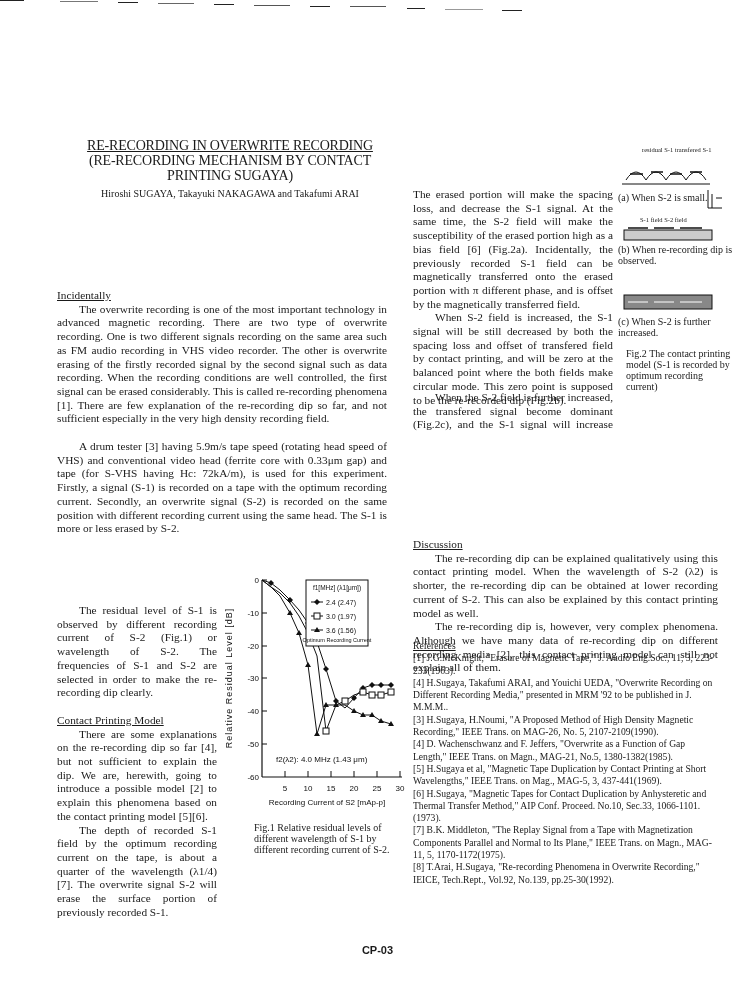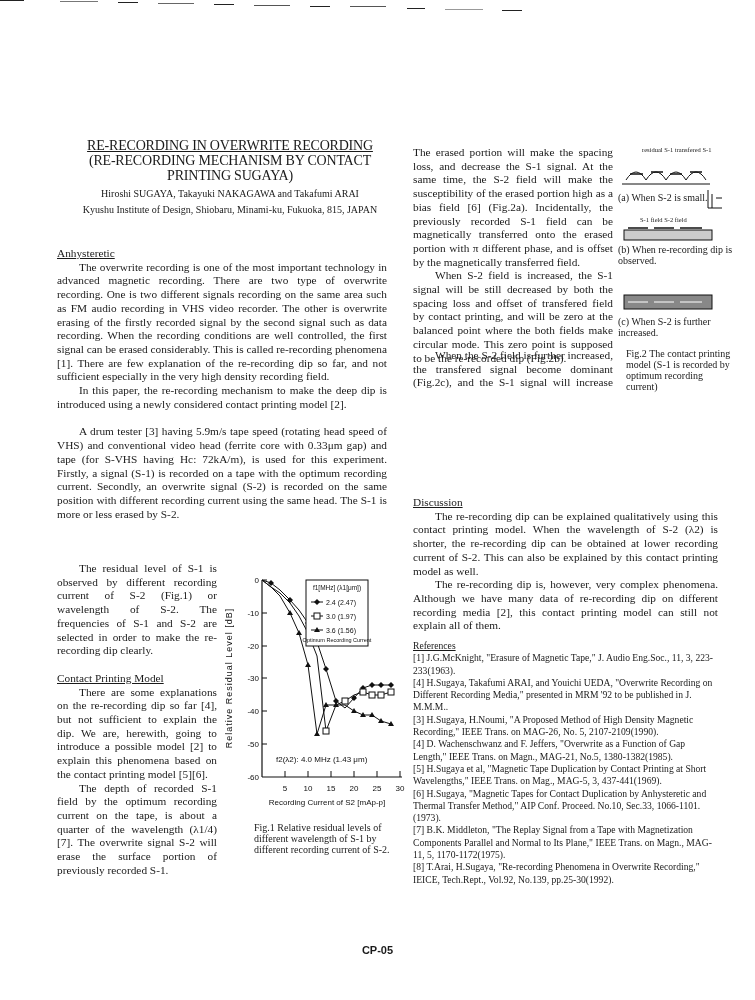--- a/index.html
+++ b/index.html
@@ -5,21 +5,21 @@
   html,body{margin:0;padding:0;background:#fff;}
   body{width:755px;height:1000px;position:relative;overflow:hidden;
        font-family:"Liberation Serif","DejaVu Serif",serif;color:#1a1a1a;}
   .scanmarks{position:absolute;top:0;left:0;width:755px;height:12px;}
   .sm{position:absolute;height:1px;background:#222;}
   .sm.l{background:#bbb;}
   .abs{position:absolute;}
   .title{left:60px;top:138px;width:340px;text-align:center;font-size:14px;line-height:15px;letter-spacing:-0.2px;}
   .title .t1{text-decoration:underline;}
   .authors{left:60px;top:186px;width:340px;text-align:center;font-size:10px;line-height:15.5px;}
-  .sec{font-size:11.3px;line-height:13.7px;text-align:justify;}
+  .sec{font-size:11.3px;line-height:13.7px;text-align:justify;margin-top:42px;}
   .h{text-decoration:underline;display:block;}
   .p{text-indent:22px;margin:0;}
   .p0{margin:0;}
   .gap{height:14px;}
   .refs{font-size:9.6px;line-height:12.3px;}
   .refs div{margin:0;}
   .cap{font-size:10px;line-height:11px;}
   .footer{left:0;width:755px;top:944px;text-align:center;font-family:"Liberation Sans","DejaVu Sans",sans-serif;font-weight:bold;font-size:11px;}
   svg text{font-family:"Liberation Sans","DejaVu Sans",sans-serif;}
 </style>
@@ -39,27 +39,25 @@
   <div class="sm l" style="left:445px;top:9px;width:38px;background:#999;"></div>
   <div class="sm" style="left:502px;top:10px;width:20px;"></div>
 </div>
 
 <div class="abs title">
   <div class="t1">RE-RECORDING IN OVERWRITE RECORDING</div>
   <div>(RE-RECORDING MECHANISM BY CONTACT PRINTING SUGAYA)</div>
 </div>
 <div class="abs authors">
   <div>Hiroshi SUGAYA, Takayuki NAKAGAWA and Takafumi ARAI</div>
-  <div>Kyushu Institute of Design, Shiobaru, Minami-ku, Fukuoka, 815, JAPAN</div>
 </div>
 
 <div class="abs sec" style="left:57px;top:247px;width:330px;">
-  <span class="h">Anhysteretic</span>
+  <span class="h">Incidentally</span>
   <p class="p">The overwrite recording is one of the most important technology in advanced magnetic recording. There are two type of overwrite recording. One is two different signals recording on the same area such as FM audio recording in VHS video recorder. The other is overwrite erasing of the firstly recorded signal by the second signal such as data recording. When the recording conditions are well controlled, the first signal can be erased considerably. This is called re-recording phenomena [1]. There are few explanation of the re-recording dip so far, and not sufficient especially in the very high density recording field.</p>
-  <p class="p">In this paper, the re-recording mechanism to make the deep dip is introduced using a newly considered contact printing model [2].</p>
   <div class="gap"></div>
   <p class="p">A drum tester [3] having 5.9m/s tape speed (rotating head speed of VHS) and conventional video head (ferrite core with 0.33μm gap) and tape (for S-VHS having Hc: 72kA/m), is used for this experiment. Firstly, a signal (S-1) is recorded on a tape with the optimum recording current. Secondly, an overwrite signal (S-2) is recorded on the same position with different recording current using the same head. The S-1 is more or less erased by S-2.</p>
 </div>
 
 <div class="abs sec" style="left:57px;top:562px;width:160px;">
   <p class="p">The residual level of S-1 is observed by different recording current of S-2 (Fig.1) or wavelength of S-2. The frequencies of S-1 and S-2 are selected in order to make the re-recording dip clearly.</p>
   <div class="gap"></div>
   <span class="h">Contact Printing Model</span>
   <p class="p">There are some explanations on the re-recording dip so far [4], but not sufficient to explain the dip. We are, herewith, going to introduce a possible model [2] to explain this phenomena based on the contact printing model [5][6].</p>
   <p class="p">The depth of recorded S-1 field by the optimum recording current on the tape, is about a quarter of the wavelength (λ1/4) [7]. The overwrite signal S-2 will erase the surface portion of previously recorded S-1.</p>
@@ -218,13 +216,13 @@
   <div>[1] J.G.McKnight, "Erasure of Magnetic Tape," J. Audio Eng.Soc., 11, 3, 223-233(1963).</div>
   <div>[4] H.Sugaya, Takafumi ARAI, and Youichi UEDA, "Overwrite Recording on Different Recording Media," presented in MRM '92 to be published in J. M.M.M..</div>
   <div>[3] H.Sugaya, H.Noumi, "A Proposed Method of High Density Magnetic Recording," IEEE Trans. on MAG-26, No. 5, 2107-2109(1990).</div>
   <div>[4] D. Wachenschwanz and F. Jeffers, "Overwrite as a Function of Gap Length," IEEE Trans. on Magn., MAG-21, No.5, 1380-1382(1985).</div>
   <div>[5] H.Sugaya et al, "Magnetic Tape Duplication by Contact Printing at Short Wavelengths," IEEE Trans. on Mag., MAG-5, 3, 437-441(1969).</div>
   <div>[6] H.Sugaya, "Magnetic Tapes for Contact Duplication by Anhysteretic and Thermal Transfer Method," AIP Conf. Proceed. No.10, Sec.33, 1066-1101.(1973).</div>
   <div>[7] B.K. Middleton, "The Replay Signal from a Tape with Magnetization Components Parallel and Normal to Its Plane," IEEE Trans. on Magn., MAG-11, 5, 1170-1172(1975).</div>
   <div>[8] T.Arai, H.Sugaya, "Re-recording Phenomena in Overwrite Recording," IEICE, Tech.Rept., Vol.92, No.139, pp.25-30(1992).</div>
 </div>
 
-<div class="abs footer">CP-05</div>
+<div class="abs footer">CP-03</div>
 
 </body></html>

